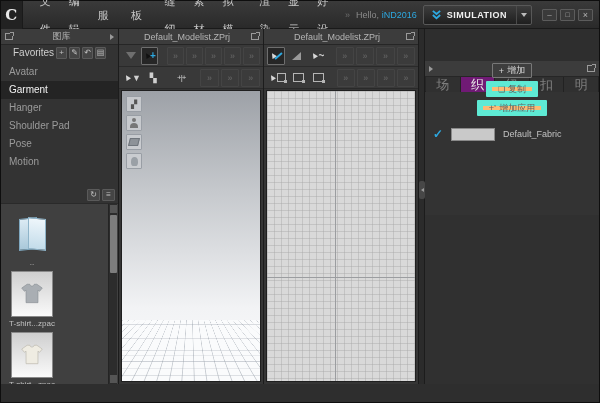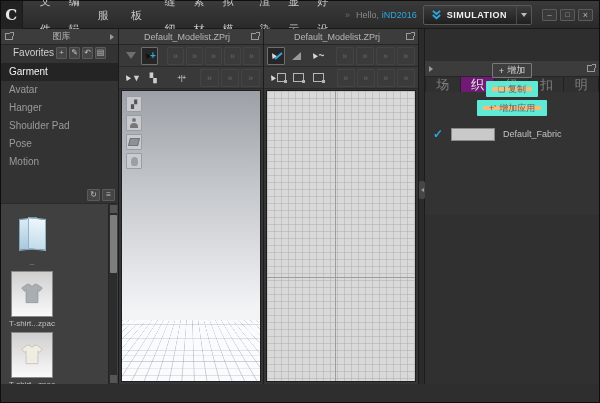--- a/index.html
+++ b/index.html
@@ -204,22 +204,22 @@
         <span class="arr-right"></span>
       </div>
       <div class="fav-row">
         <span class="fav-label">Favorites</span>
         <span class="mini-btn i-plus"></span>
         <span class="mini-btn i-pencil"></span>
         <span class="mini-btn i-undo"></span>
         <span class="mini-btn i-box"></span>
       </div>
       <div class="lib-list">
+        <div class="lib-item">Avatar</div>
         <div class="lib-item sel">Garment</div>
-        <div class="lib-item">Avatar</div>
         <div class="lib-item">Hanger</div>
         <div class="lib-item">Shoulder Pad</div>
         <div class="lib-item">Pose</div>
         <div class="lib-item">Motion</div>
       </div>
       <div class="lib-spacer"></div>
       <div class="files-head">
         <span class="mini-btn i-refresh"></span>
         <span class="mini-btn i-list"></span>
       </div>

